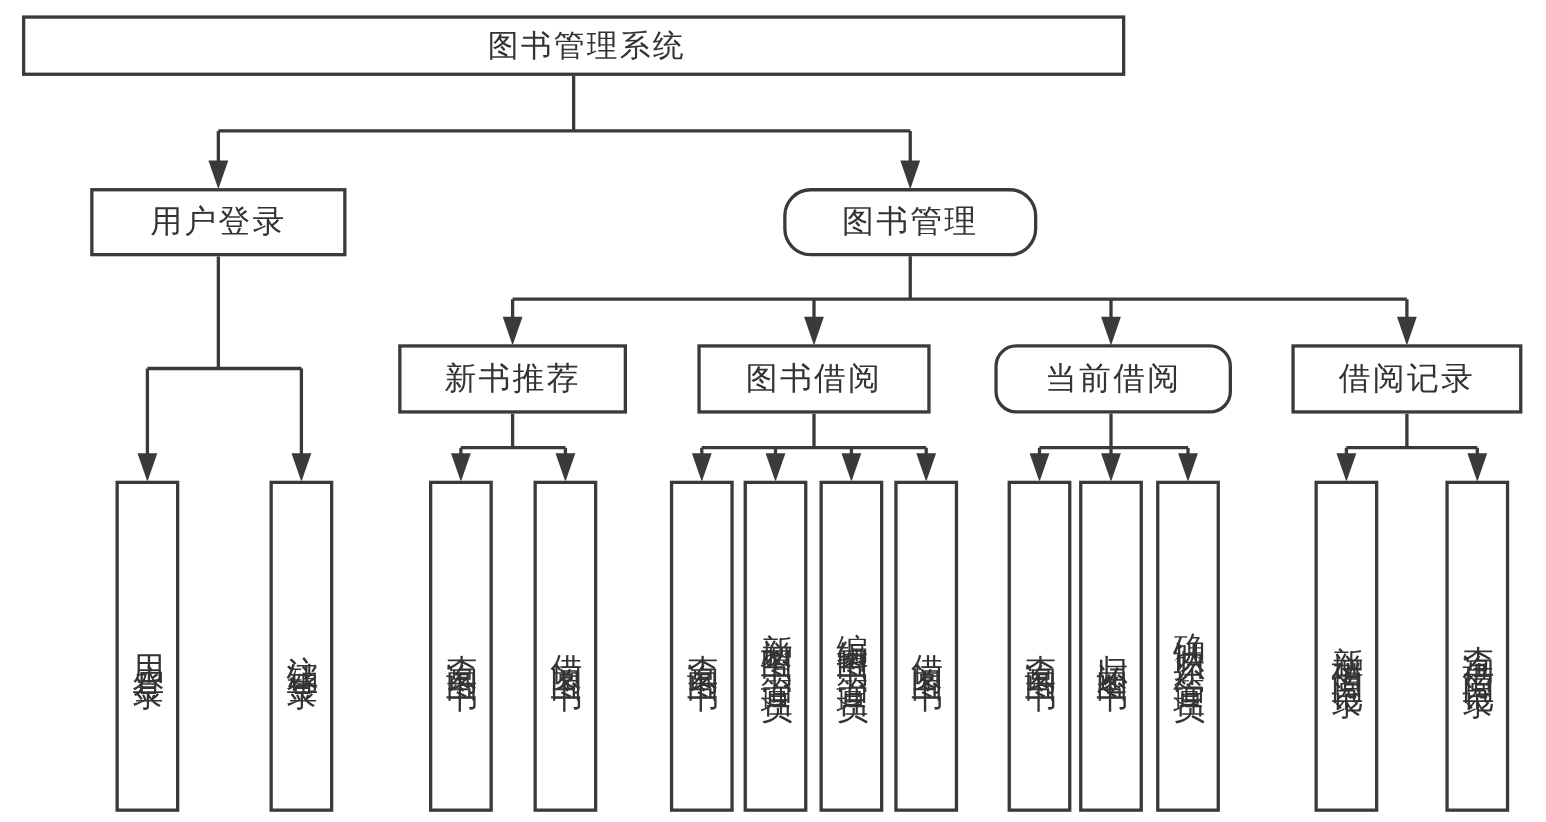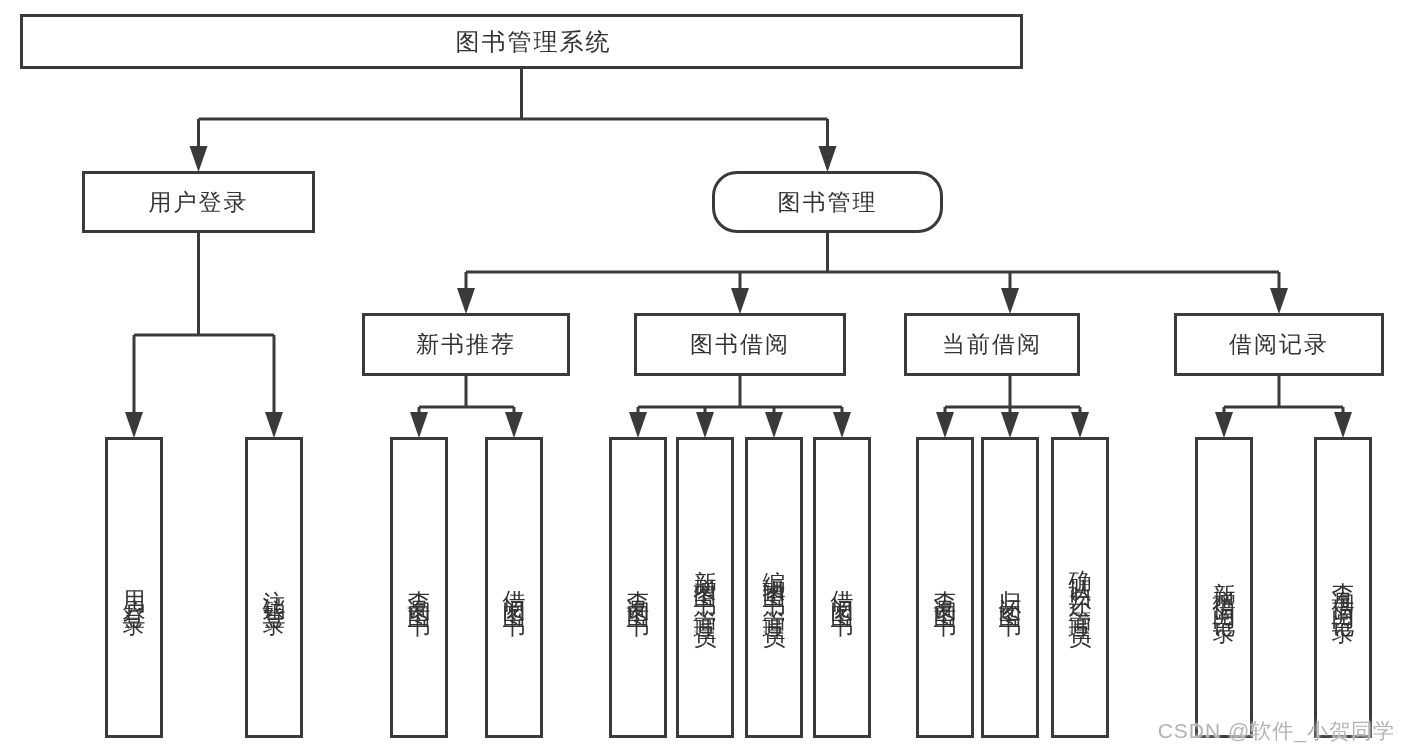--- a/index.html
+++ b/index.html
@@ -22,25 +22,25 @@
     box-sizing: border-box;
     background: #ffffff;
     border: 3px solid #3a3a3a;
     color: #333333;
     display: flex;
     align-items: center;
     justify-content: center;
     z-index: 2;
   }
   .node .lbl {
-    font-size: 23px;
+    font-size: 29px;
     letter-spacing: 2px;
     white-space: nowrap;
   }
-  .node.root .lbl { font-size: 24px; margin-left: 24px; }
+  .node.root .lbl { font-size: 28px; margin-left: 24px; }
   .node.vert .lbl {
     writing-mode: vertical-rl;
     letter-spacing: 8px;
     white-space: nowrap;
     line-height: 1;
   }
   #watermark {
     position: absolute;
     right: 10px;
     bottom: 2px;
@@ -71,37 +71,36 @@
       <polygon points="638,438 629,412 647,412" fill="#3a3a3a"></polygon>
       <polygon points="705,438 696,412 714,412" fill="#3a3a3a"></polygon>
       <polygon points="774,438 765,412 783,412" fill="#3a3a3a"></polygon>
       <polygon points="842,438 833,412 851,412" fill="#3a3a3a"></polygon>
       <polygon points="945,438 936,412 954,412" fill="#3a3a3a"></polygon>
       <polygon points="1010,438 1001,412 1019,412" fill="#3a3a3a"></polygon>
       <polygon points="1080,438 1071,412 1089,412" fill="#3a3a3a"></polygon>
       <polygon points="1224,438 1215,412 1233,412" fill="#3a3a3a"></polygon>
       <polygon points="1343,438 1334,412 1352,412" fill="#3a3a3a"></polygon>
     </svg>
-  <div id="watermark">CSDN @软件_小贺同学</div>
 <div class="node root" style="left: 20px; top: 14px; width: 1003px; height: 55px;">
       <span class="lbl">图书管理系统</span>
     </div>
     <div class="node" style="left: 82px; top: 171px; width: 233px; height: 62px;">
       <span class="lbl">用户登录</span>
     </div>
     <div class="node" style="left: 712px; top: 171px; width: 231px; height: 62px; border-radius: 25px;">
       <span class="lbl">图书管理</span>
     </div>
     <div class="node" style="left: 634px; top: 313px; width: 212px; height: 63px;">
       <span class="lbl">图书借阅</span>
     </div>
     <div class="node" style="left: 362px; top: 313px; width: 208px; height: 63px;">
       <span class="lbl">新书推荐</span>
     </div>
-    <div class="node" style="left: 904px; top: 313px; width: 176px; height: 63px;">
+    <div class="node" style="left: 904px; top: 313px; width: 216px; height: 63px; border-radius: 20px;">
       <span class="lbl">当前借阅</span>
     </div>
     <div class="node" style="left: 1174px; top: 313px; width: 210px; height: 63px;">
       <span class="lbl">借阅记录</span>
     </div>
     <div class="node vert" style="left: 105px; top: 437px; width: 58px; height: 301px;">
       <span class="lbl">用户登录</span>
     </div>
     <div class="node vert" style="left: 245px; top: 437px; width: 58px; height: 301px;">
       <span class="lbl">注销登录</span>

